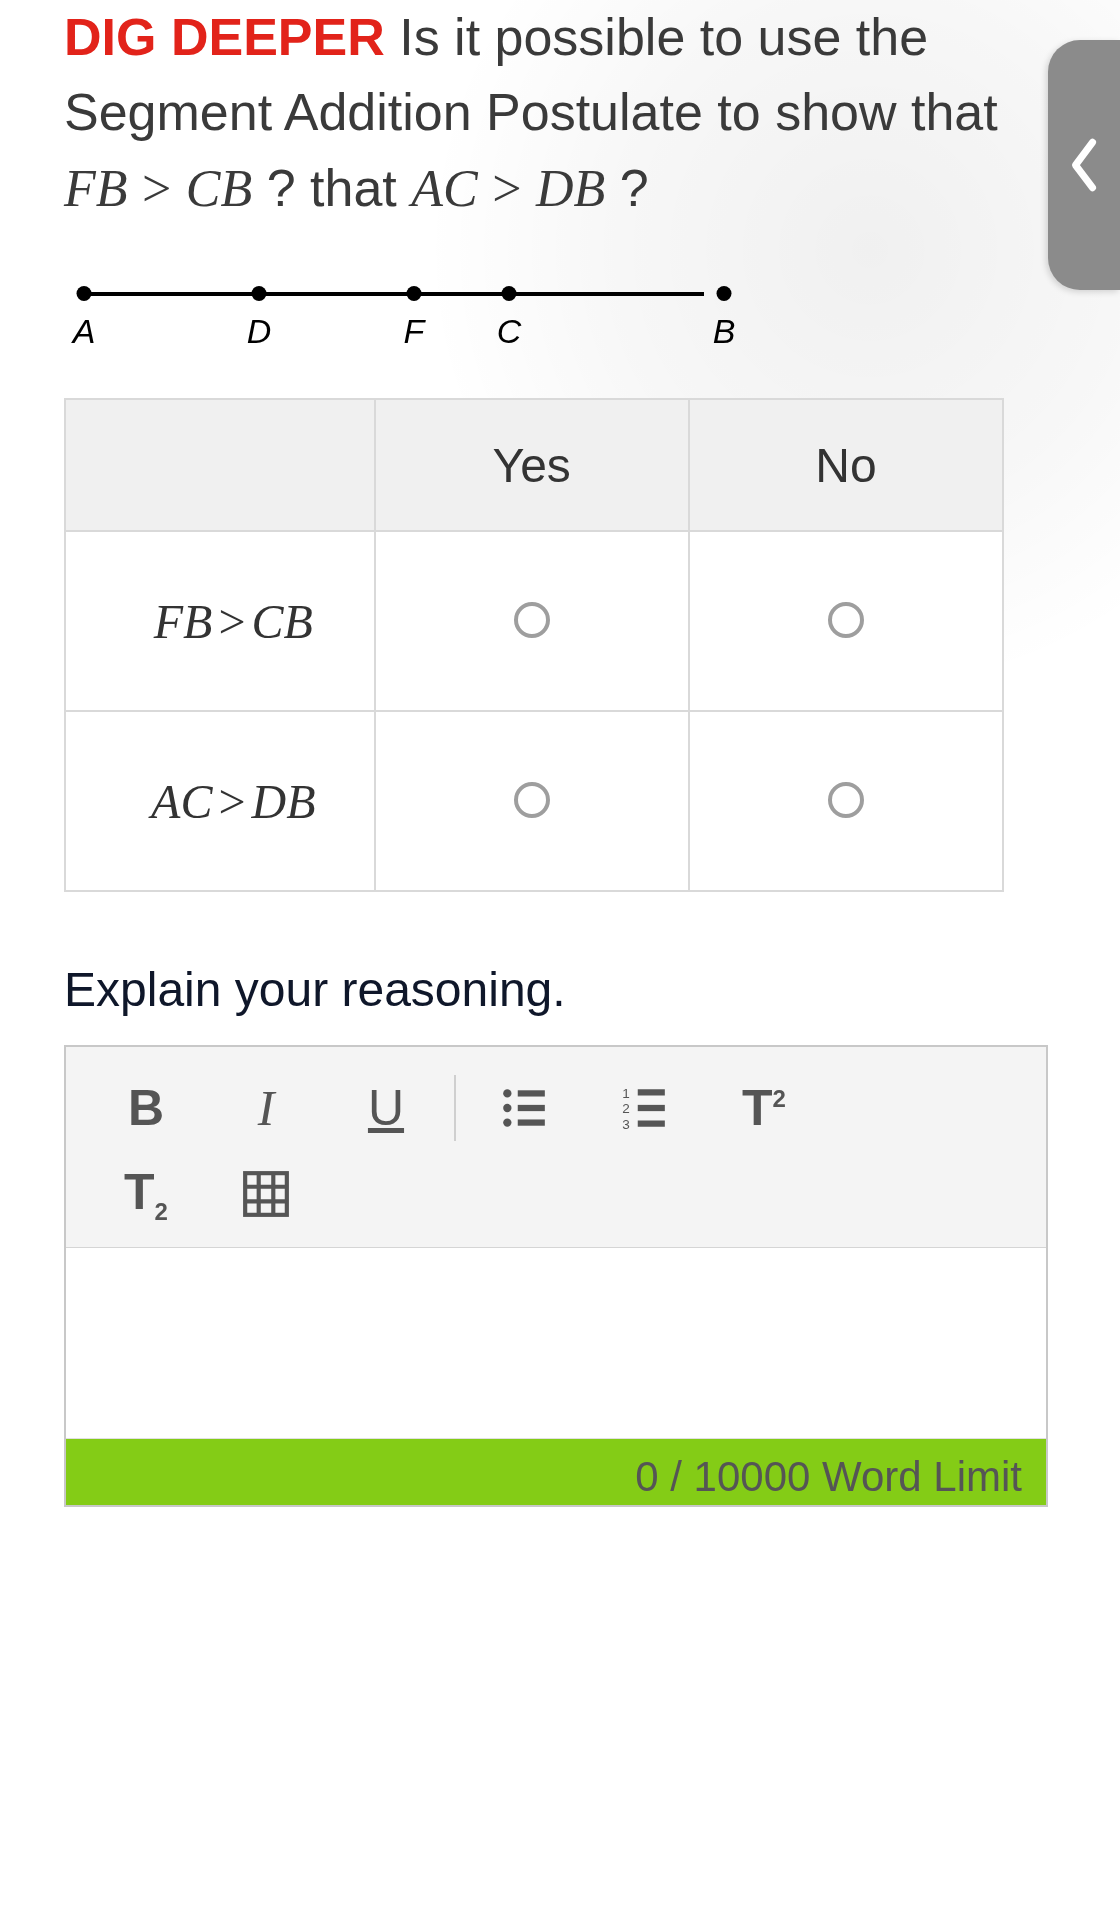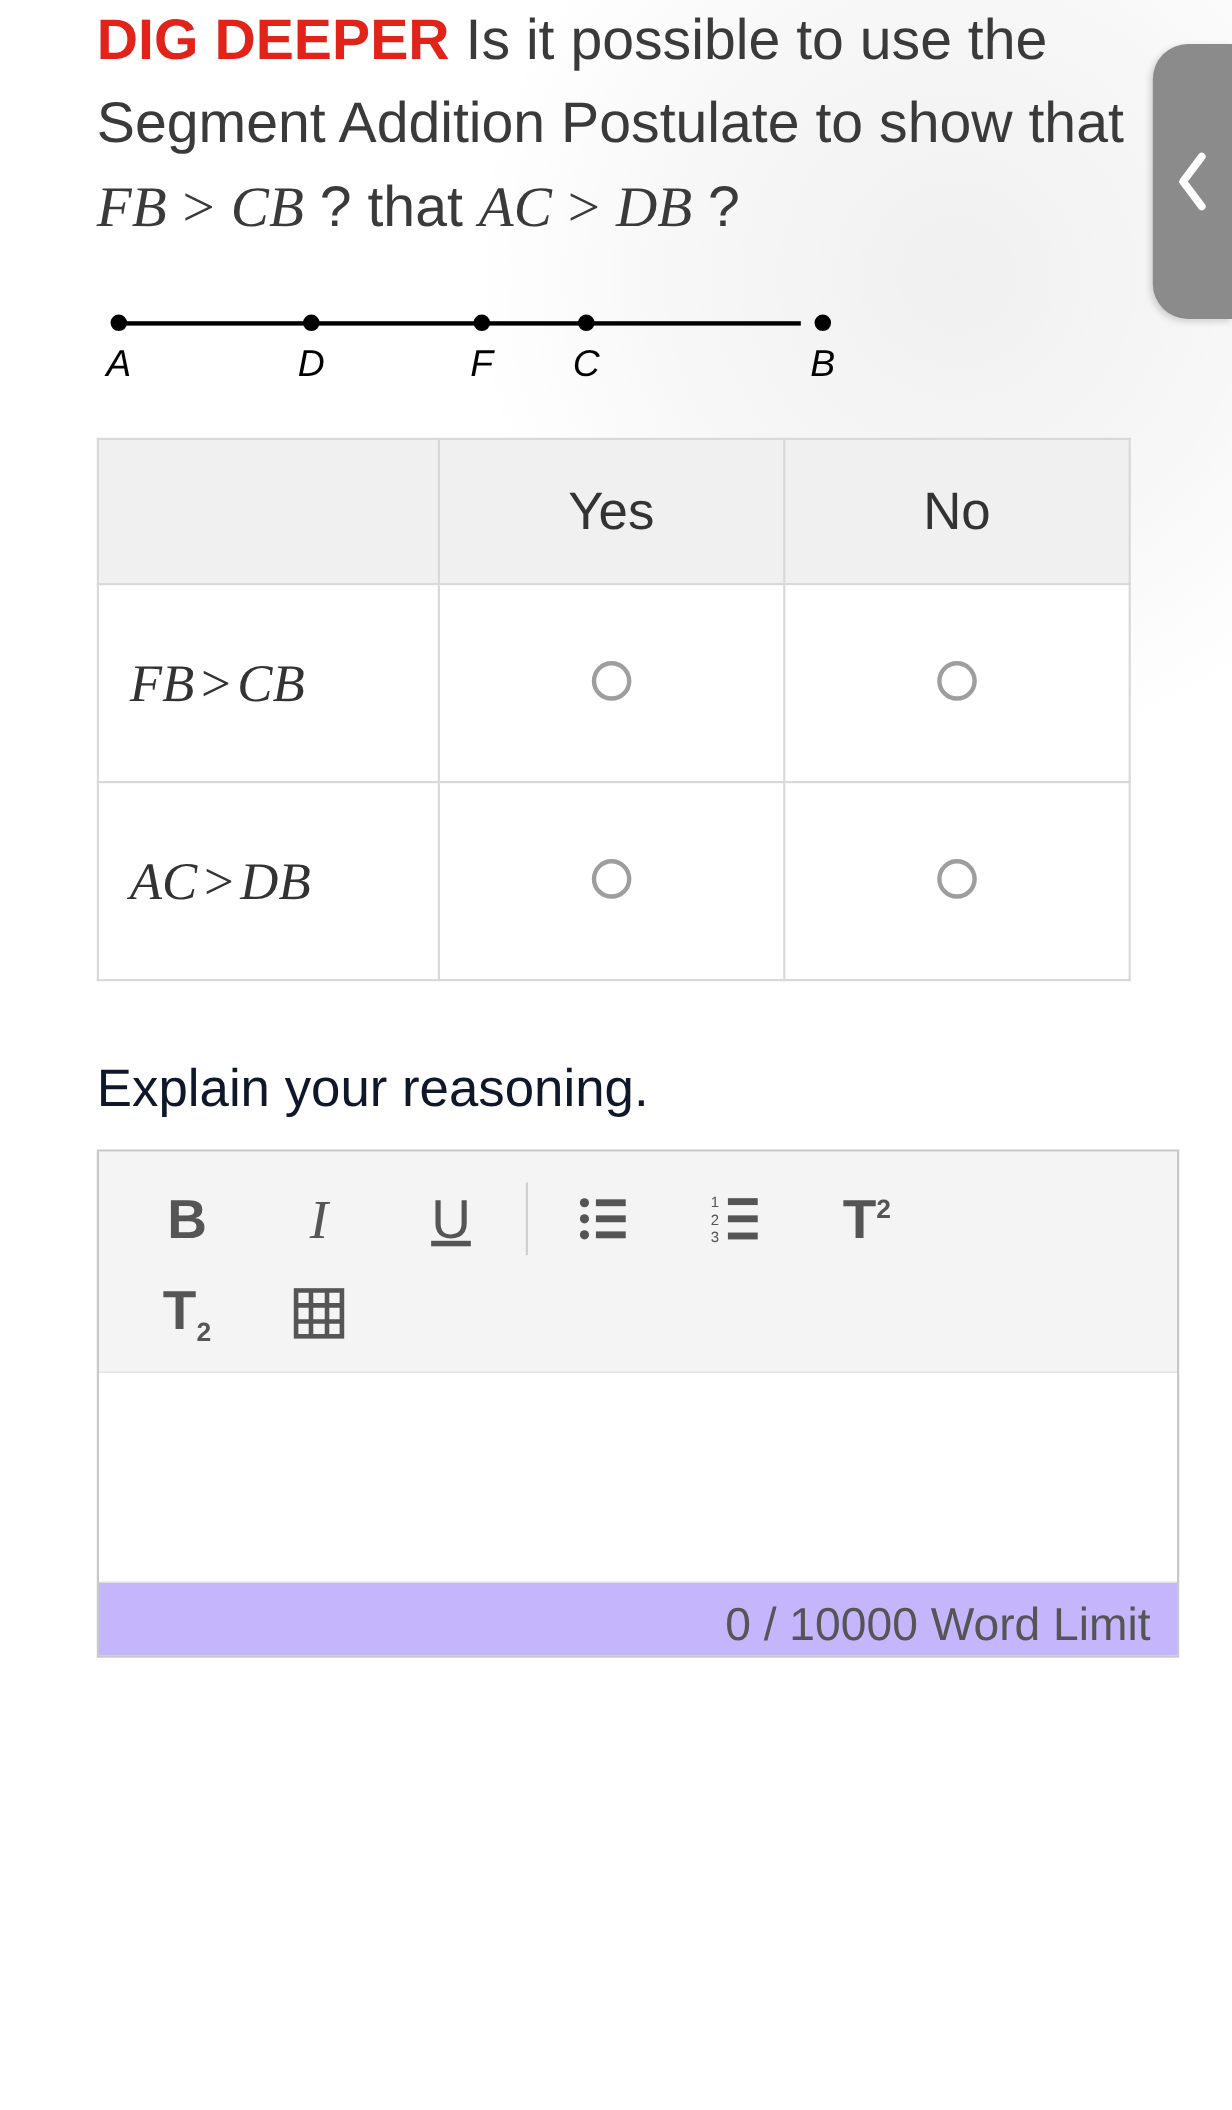--- a/index.html
+++ b/index.html
@@ -17,21 +17,20 @@
   .glow {
     position:absolute;
     top:-200px; right:-200px;
     width:900px; height:900px;
     background: radial-gradient(circle at center, rgba(0,0,0,0.06) 0%, rgba(0,0,0,0.03) 40%, rgba(0,0,0,0) 70%);
     pointer-events:none;
   }
   .content {
     padding:0 64px 0 64px;
     position:relative;
-    margin-left:24px;
   }
   .question {
     font-size:52px;
     line-height:1.45;
     color:#3a3a3a;
     font-weight:400;
     margin-top:0;
   }
   .dig {
     color:#e2231a;
@@ -92,21 +91,21 @@
   }
   table.yn thead th:first-child { width:310px; }
   table.yn thead th:nth-child(2) { width:315px; }
   table.yn thead th:nth-child(3) { width:315px; }
   table.yn tbody td {
     height:180px;
     font-size:48px;
     background:#fff;
   }
   table.yn tbody td:first-child {
-    text-align:left;
+    text-align:center;
     padding-left:28px;
     font-family:"Times New Roman", serif;
     font-style:italic;
   }
   .gt { font-style:normal; padding:0 6px;}
   .radio {
     display:inline-block;
     width:36px; height:36px;
     border:4px solid #9e9e9e;
     border-radius:50%;
@@ -149,21 +148,21 @@
     margin:0 8px;
   }
   .tb-row2 { width:100%; height:0; }
   .icon-svg { width:50px; height:50px; }
   .editor-body {
     height:190px;
     background:#fff;
   }
   .editor-footer {
     border-top:1px solid #e0e0e0;
-    background:#c4b5fd;
+    background:#84cc16;
     text-align:right;
     padding:14px 24px 4px 0;
     font-size:42px;
     color:#555;
   }
   
   .sidetab {
     position:absolute;
     top:40px;
     right:0;

